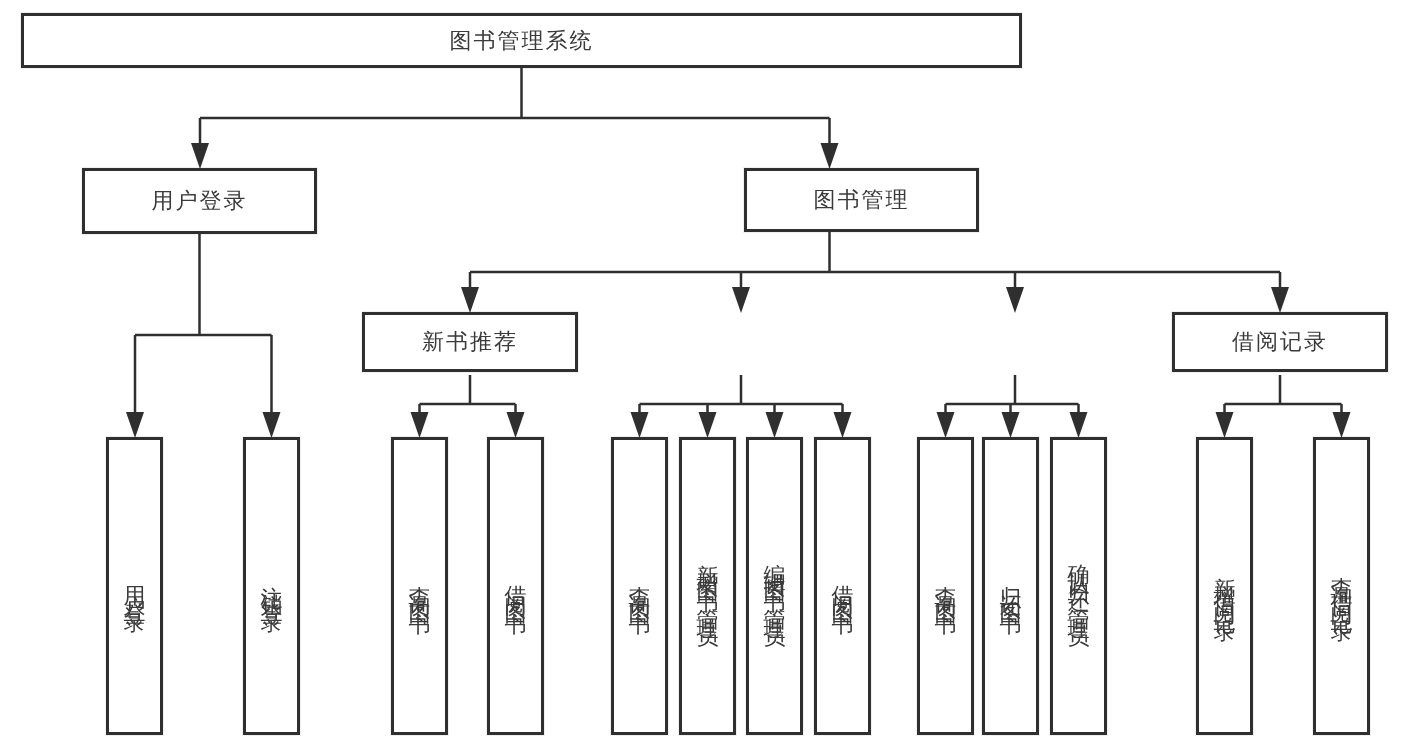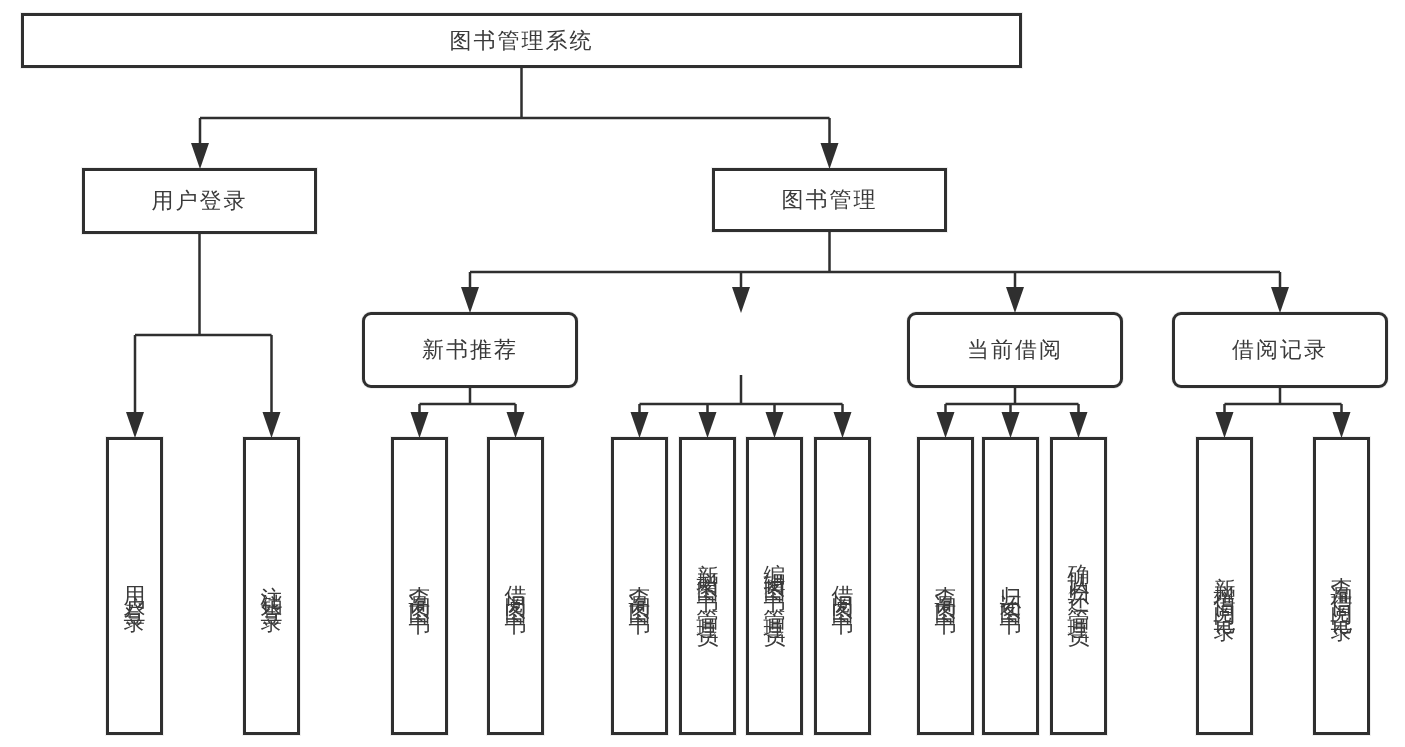--- a/index.html
+++ b/index.html
@@ -31,22 +31,22 @@
     border: 3px solid #2f2f2f;
     display: flex;
     align-items: center;
     justify-content: center;
     font-size: 22px;
     letter-spacing: 2px;
     box-shadow: 0 0 0 1px rgba(0,0,0,0.06);
   }
   .node.root  { left: 21px;  top: 13px;  width: 1001px; height: 55px; }
   .node.lv2a  { left: 82px;  top: 168px; width: 235px;  height: 66px; }
-  .node.lv2b  { left: 712px; top: 168px; width: 235px;  height: 64px; }
-  .node.lv3   { top: 312px; width: 216px; height: 76px; border-radius: 9px; }
+  .node.lv2b  { left: 744px; top: 168px; width: 235px;  height: 64px; }
+  .node.lv3   { top: 312px; width: 216px; height: 60px; }
   .node.lv3a  { left: 362px; }
   .node.lv3b  { left: 633px; }
   .node.lv3c  { left: 907px; }
   .node.lv3d  { left: 1172px; }
   .node.leaf {
     top: 437px;
     width: 57px;
     height: 298px;
     writing-mode: vertical-rl;
     text-orientation: mixed;
@@ -126,21 +126,20 @@
       <polygon points="1332.5,412 1350.5,412 1341.5,438"></polygon>
     </g>
   </svg>
 
   <div class="node root">图书管理系统</div>
 
   <div class="node lv2a">用户登录</div>
   <div class="node lv2b">图书管理</div>
 
   <div class="node lv3 lv3a">新书推荐</div>
-  <div class="node lv3 lv3c">当前借阅</div>
   <div class="node lv3 lv3d">借阅记录</div>
 
   <div class="node leaf p1">用户登录</div>
   <div class="node leaf p2">注销登录</div>
 
   <div class="node leaf p3">查询图书</div>
   <div class="node leaf p4">借阅图书</div>
 
   <div class="node leaf p5">查询图书</div>
   <div class="node leaf p6">新增图书（管理员）</div>

